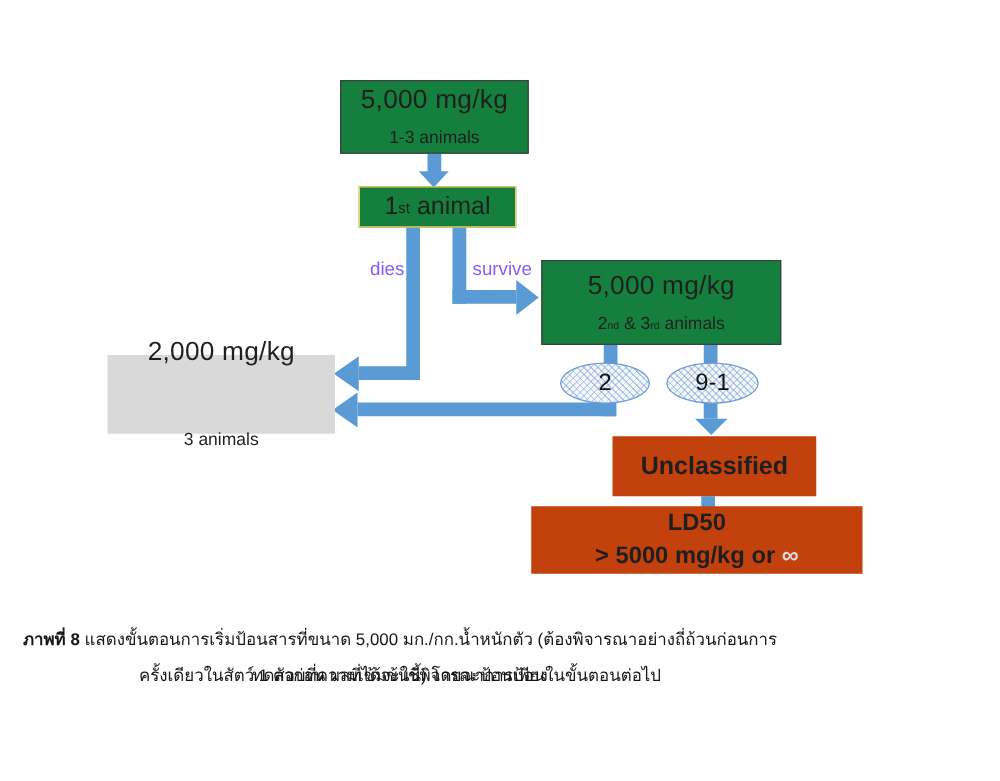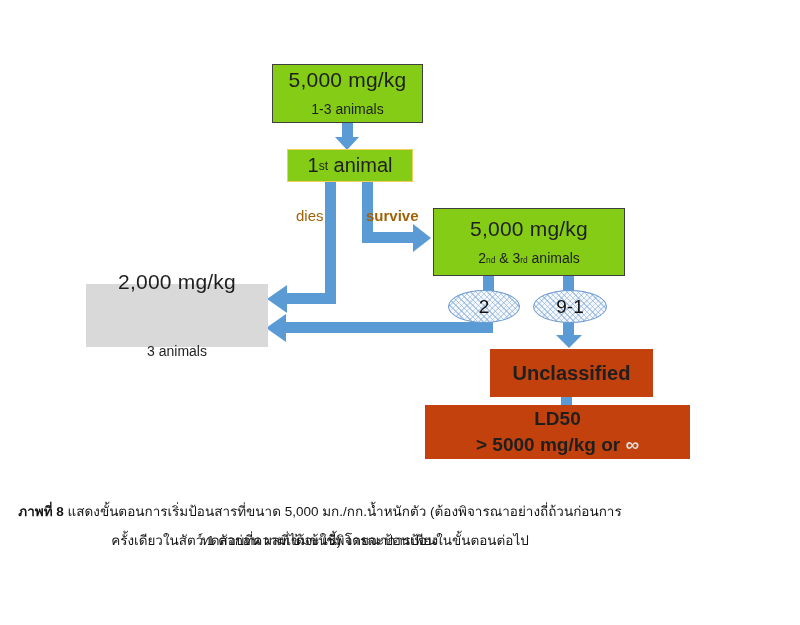--- a/index.html
+++ b/index.html
@@ -6,36 +6,36 @@
   body{
     width:800px;height:625px;background:#ffffff;
     font-family:"Liberation Sans","DejaVu Sans",sans-serif;
     position:relative;overflow:hidden;color:#1f1f1f;
   }
   .abs{position:absolute;}
   
   .node{
     position:absolute;display:flex;flex-direction:column;
     align-items:center;justify-content:center;text-align:center;
-    background:#84cc16;box-sizing:border-box;z-index:3;
+    background:#15803d;box-sizing:border-box;z-index:3;
   }
   .node .l1{font-size:21px;line-height:1.1;letter-spacing:.2px;}
   .node .l2{font-size:14px;line-height:1.25;margin-top:10px;}
   .bordered{border:1.5px solid #3f3f3f;}
   .gold{border:1.5px solid #f2ce5e;}
   .gray{background:#d9d9d9;border:none;gap:40px;}
   .orange{background:#c2410c;border:none;font-weight:600;}
   .ordinal{font-size:.6em;}
   
   .bar{position:absolute;background:#5b9bd5;z-index:1;}
   .tri{position:absolute;width:0;height:0;z-index:1;}
   .tri-down{border-left:12px solid transparent;border-right:12px solid transparent;border-top:13px solid #5b9bd5;}
   .tri-left{border-top:14px solid transparent;border-bottom:14px solid transparent;border-right:20px solid #5b9bd5;}
   .tri-right{border-top:14px solid transparent;border-bottom:14px solid transparent;border-left:18px solid #5b9bd5;}
-  .edge-label{position:absolute;font-size:15px;color:#a16207;z-index:2;}
+  .edge-label{position:absolute;font-size:15px;color:#8b5cf6;z-index:2;}
   
   .ellipse{
     position:absolute;border-radius:50%;border:1.5px solid #6c9bd2;
     background-color:#f4f7fb;
     background-image:
       repeating-linear-gradient(45deg, rgba(108,155,210,.5) 0px, rgba(108,155,210,.5) 1px, transparent 1px, transparent 4px),
       repeating-linear-gradient(-45deg, rgba(108,155,210,.35) 0px, rgba(108,155,210,.35) 1px, transparent 1px, transparent 4px);
     display:flex;align-items:center;justify-content:center;
     font-size:19px;color:#111;z-index:2;box-sizing:border-box;
   }
@@ -68,21 +68,21 @@
   </div>
 
   <div class="bar" style="left:325px;top:182px;width:11px;height:122px;"></div>
   <div class="bar" style="left:287px;top:293px;width:49px;height:11px;"></div>
   <div class="tri tri-left" style="left:267px;top:285px;"></div>
   <div class="edge-label" style="left:296px;top:207px;">dies</div>
 
   <div class="bar" style="left:362px;top:182px;width:11px;height:61px;"></div>
   <div class="bar" style="left:362px;top:232px;width:51px;height:11px;"></div>
   <div class="tri tri-right" style="left:413px;top:224px;"></div>
-  <div class="edge-label" style="left:366px;top:207px;font-weight:bold;">survive</div>
+  <div class="edge-label" style="left:378px;top:207px;">survive</div>
 
   <div class="node bordered" style="left:433px;top:208px;width:192px;height:68px;">
     <div class="l1">5,000 mg/kg</div>
     <div class="l2">
       <span>2</span><span class="ordinal">nd</span><span style="white-space:pre;"> &amp; </span><span>3</span><span class="ordinal">rd</span><span style="white-space:pre;"> animals</span>
     </div>
   </div>
 
   <div class="bar" style="left:483px;top:276px;width:11px;height:32px;"></div>
   <div class="bar" style="left:563px;top:276px;width:11px;height:59px;"></div>

